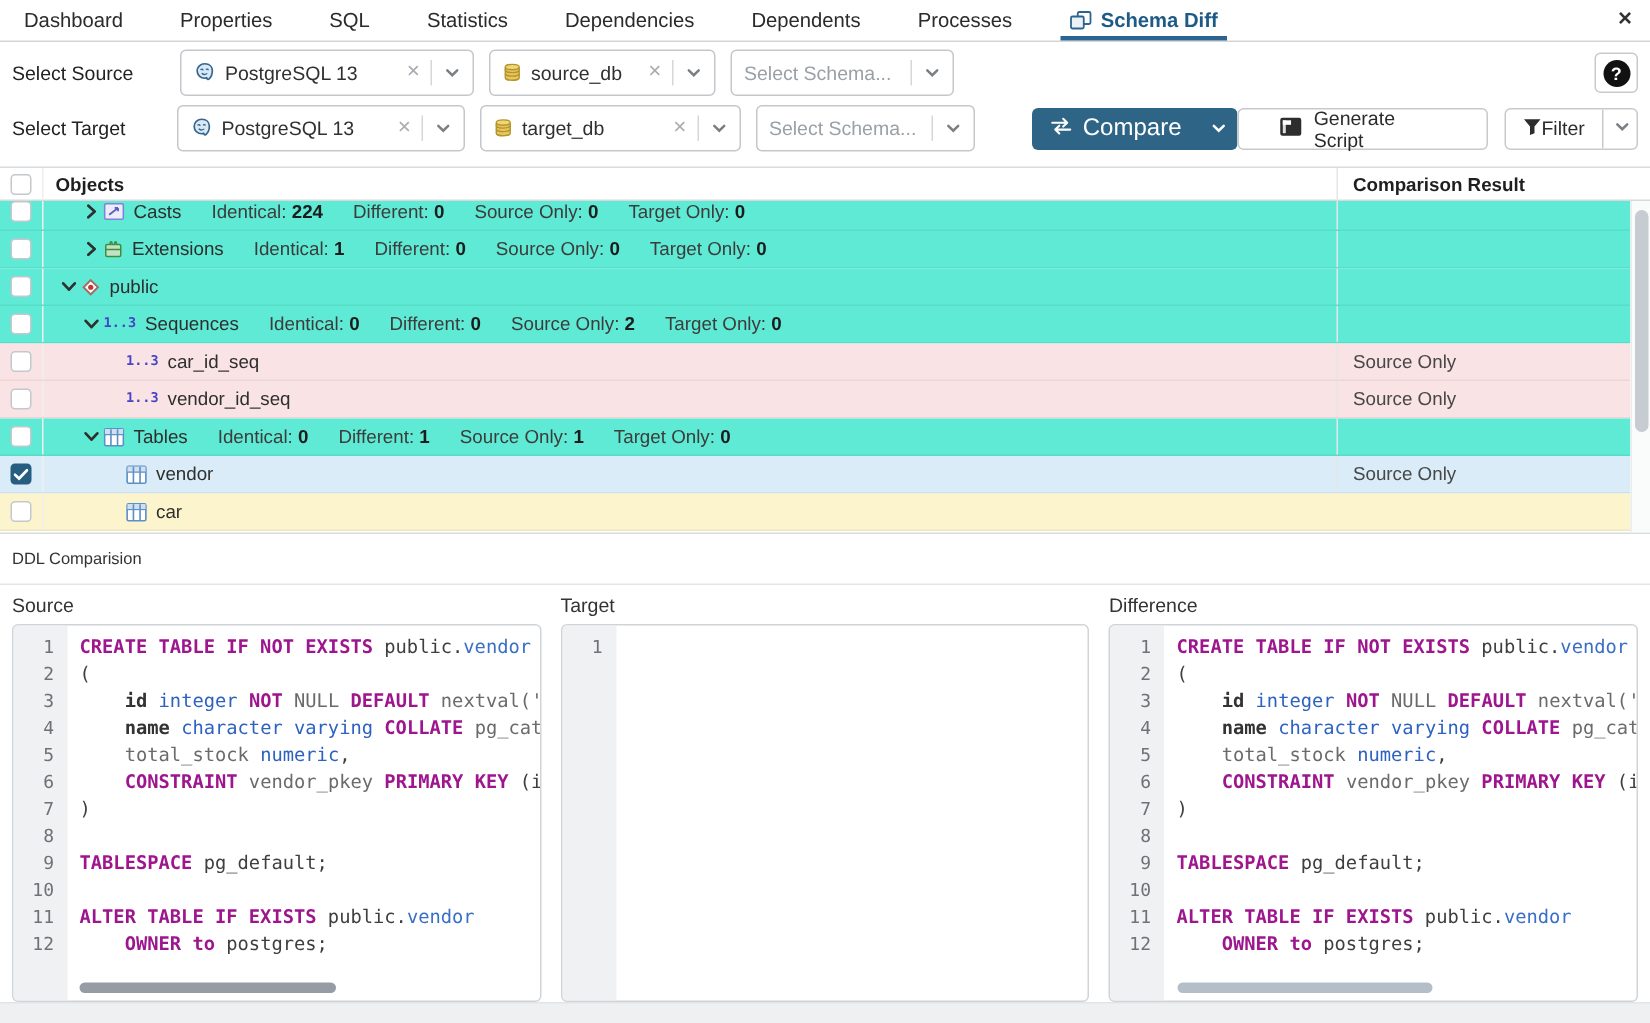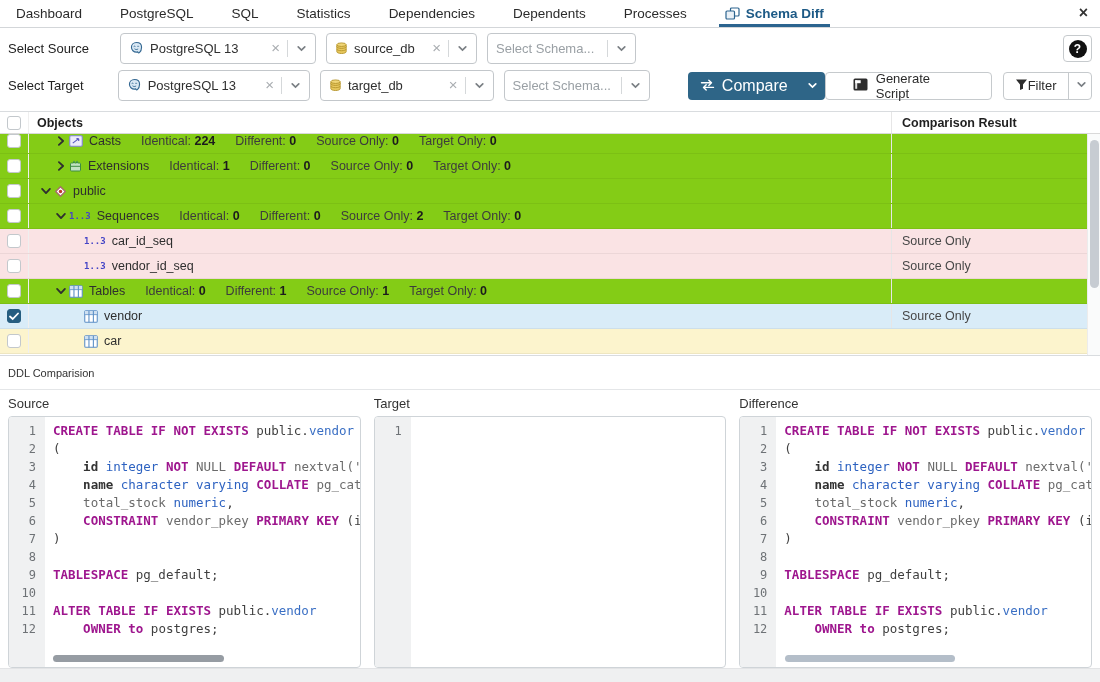--- a/index.html
+++ b/index.html
@@ -44,21 +44,21 @@
   
   .grid { margin-top:9px; border-top:1px solid #d9dcdf; border-bottom:1px solid #d9dcdf; position:relative; }
   .ghead { display:flex; align-items:center; height:22px; border-bottom:1px solid #d9d9d9; font-weight:bold; font-size:12.5px; color:#1f1f1f; }
   .cb-cell { width:29px; display:flex; align-items:center; justify-content:center; flex:none; border-right:1px solid #efefef; align-self:stretch; }
   .cbx { width:14px; height:14px; border:1.5px solid #c3c8cc; border-radius:3px; background:#fff; display:flex; align-items:center; justify-content:center; }
   .cbx.checked { background:#265d80; border-color:#265d80; }
   .tree-cell { flex:1; display:flex; align-items:center; overflow:hidden; }
   .res-cell { width:196px; flex:none; align-self:stretch; display:flex; align-items:center; border-left:1px solid #e6e6e6; padding-left:10px; font-size:12.5px; color:#474747; }
   .gbody { height:221px; overflow:hidden; position:relative; }
   .rows { width:calc(100% - 13px); }
-  .grow { display:flex; align-items:center; height:25px; border-bottom:1px solid rgba(0,0,0,.055); font-size:12.5px; color:#2e2e2e; background:#84cc16; }
+  .grow { display:flex; align-items:center; height:25px; border-bottom:1px solid rgba(0,0,0,.055); font-size:12.5px; color:#2e2e2e; background:#5eead4; }
   .grow.cut { margin-top:-5px; }
   .grow.bg-pink { background:var(--pink); }
   .grow.bg-blue { background:var(--blue); }
   .grow.bg-yellow { background:var(--yellow); }
   .exp { width:17px; display:flex; align-items:center; justify-content:center; flex:none; }
   .nicon { display:flex; align-items:center; margin-right:6px; flex:none; }
   .seq-glyph { font-family:"DejaVu Sans Mono", monospace; font-weight:bold; font-size:9px; color:#4545c6; letter-spacing:0; }
   .nlabel { white-space:nowrap; }
   .cnt { margin-left:20px; white-space:nowrap; color:#3c3c3c; }
   .cnt:first-of-type { margin-left:16px; }
@@ -93,21 +93,21 @@
 </head>
 <body>
 
 <div class="app">
 
   <div class="tabbar">
     <div class="tab">
         <span>Dashboard</span>
       </div>
       <div class="tab">
-        <span>PostgreSQL</span>
+        <span>Properties</span>
       </div>
       <div class="tab">
         <span>SQL</span>
       </div>
       <div class="tab">
         <span>Statistics</span>
       </div>
       <div class="tab">
         <span>Dependencies</span>
       </div>

